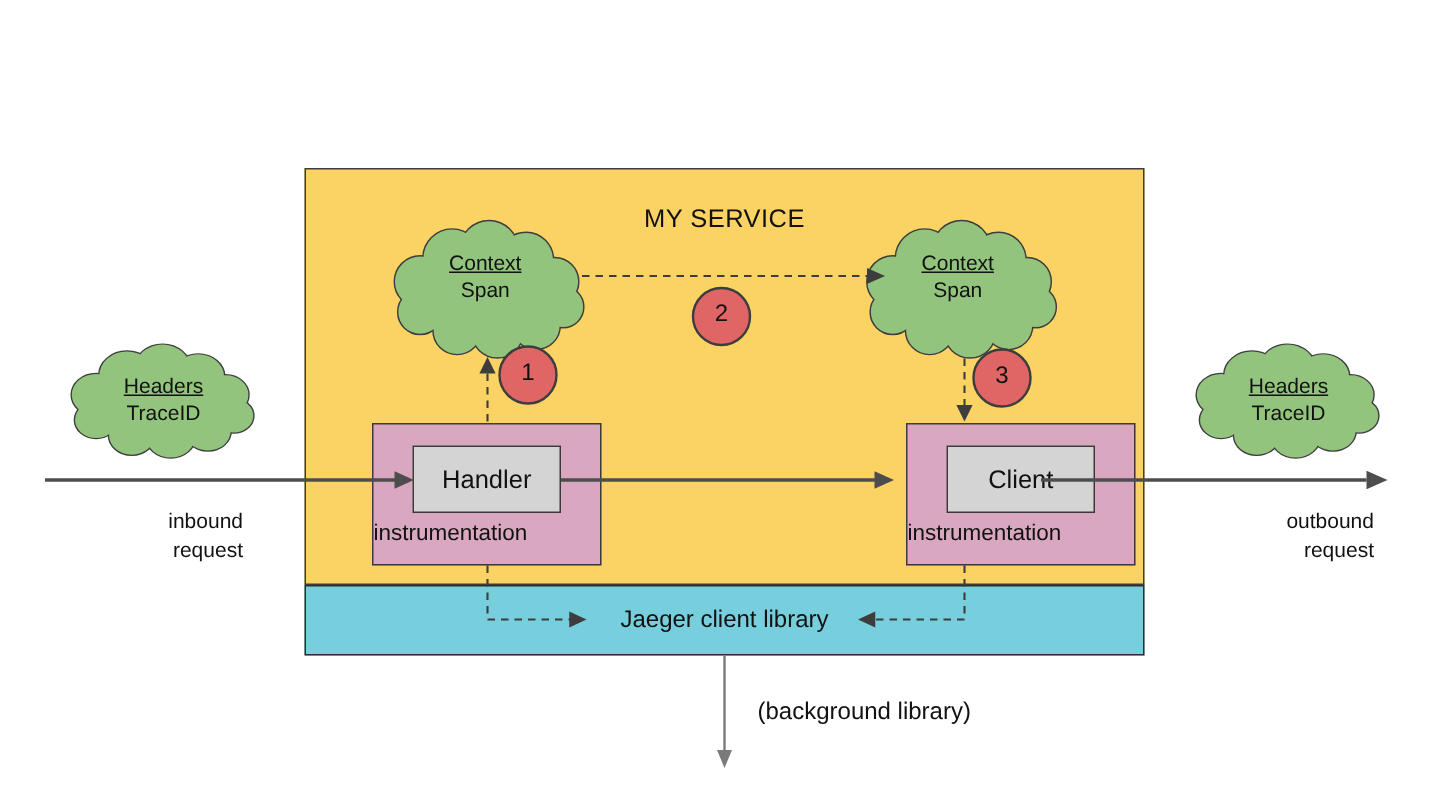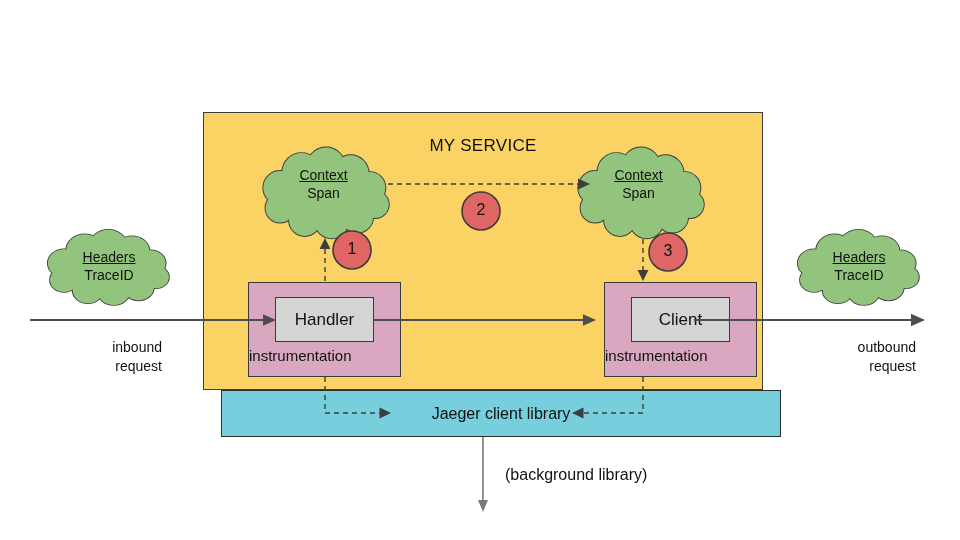--- a/index.html
+++ b/index.html
@@ -32,21 +32,20 @@
   }
 
   
   .jaeger-bar {
     left: 203px; top: 390px; width: 560px; height: 47px;
     background: #77CEDD;
     border: 1.6px solid #2e2e2e;
     box-sizing: border-box;
     display: flex; align-items: center; justify-content: center;
     font-size: 16px;
-    margin-left: 18px;
   }
 
   
   .pink-box {
     width: 153px; height: 95px;
     background: #D9A8C0;
     border: 1.6px solid #3a3a3a;
     box-sizing: border-box;
   }
   .pink-handler { left: 248px; top: 282px; }

